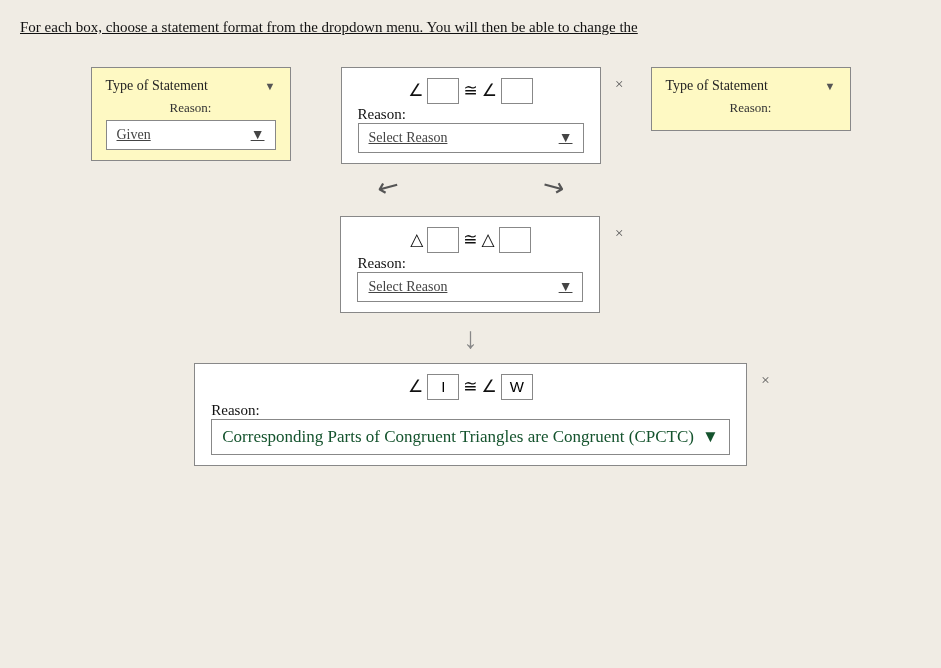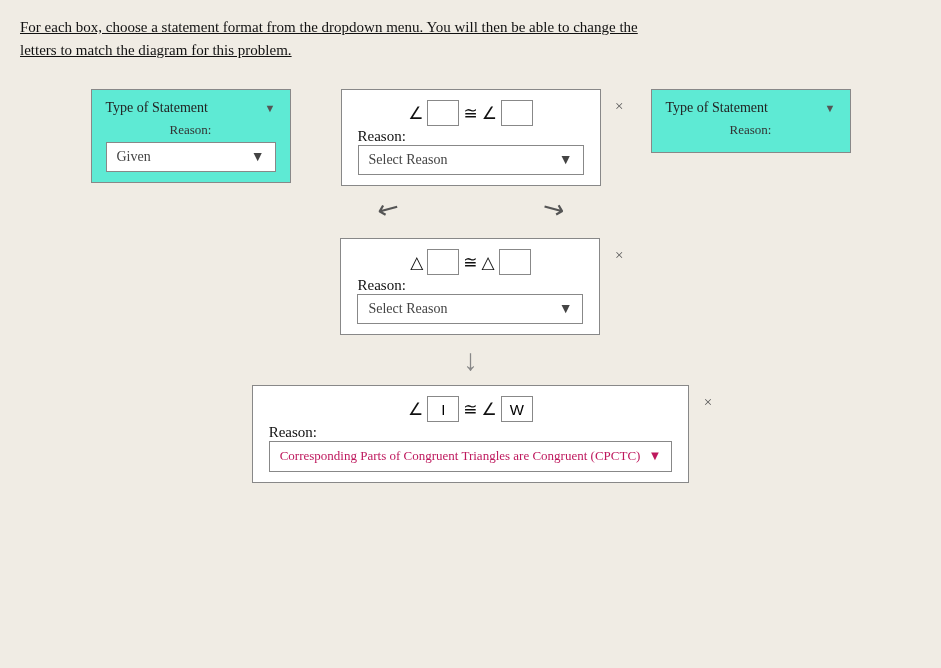--- a/index.html
+++ b/index.html
@@ -21,21 +21,21 @@
     }
     .flow-container {
       display: flex;
       flex-direction: column;
       align-items: center;
       position: relative;
       width: 100%;
     }
     .statement-box {
       border: 1.5px solid #888;
-      background: #5eead4;
+      background: #fef9c3;
       padding: 10px 14px;
       min-width: 200px;
       max-width: 240px;
     }
     .statement-box .box-header {
       display: flex;
       align-items: center;
       justify-content: space-between;
     }
     .statement-box .box-title {
@@ -55,20 +55,21 @@
     }
     .select-box {
       border: 1.5px solid #888;
       background: #fff;
       padding: 6px 10px;
       font-size: 14px;
       color: #444;
       display: flex;
       justify-content: space-between;
       cursor: pointer;
+      text-decoration: underline;
     }
     
     .angle-box {
       border: 1.5px solid #888;
       background: #fff;
       padding: 10px 16px;
       min-width: 260px;
       position: relative;
     }
     .angle-box .angle-eq-row {
@@ -122,22 +123,22 @@
       align-items: center;
       justify-content: center;
       gap: 4px;
       font-size: 17px;
       margin-bottom: 2px;
     }
     .cpctc-select {
       border: 1.5px solid #888;
       background: #fff;
       padding: 6px 10px;
-      font-size: 13px;
-      color: #be185d;
+      font-size: 17px;
+      color: #14532d;
       display: flex;
       align-items: center;
       justify-content: space-between;
       cursor: pointer;
       line-height: 1.3;
     }
     
     .top-three {
       display: flex;
       flex-direction: row;
@@ -175,21 +176,20 @@
       display: flex;
       flex-direction: column;
       align-items: center;
     }
   </style>
 </head>
 <body>
 
 <p class="instruction">
   <span>For each box, choose a statement format from the dropdown menu. You will then be able to change the</span><br>
-  <span>letters to match the diagram for this problem.</span>
 </p>
 
 <div class="flow-container">
 
   <div class="top-three">
 
     <div class="statement-box">
       <div class="box-header">
         <span class="box-title">Type of Statement</span>
         <span class="dropdown-arrow">▼</span>

